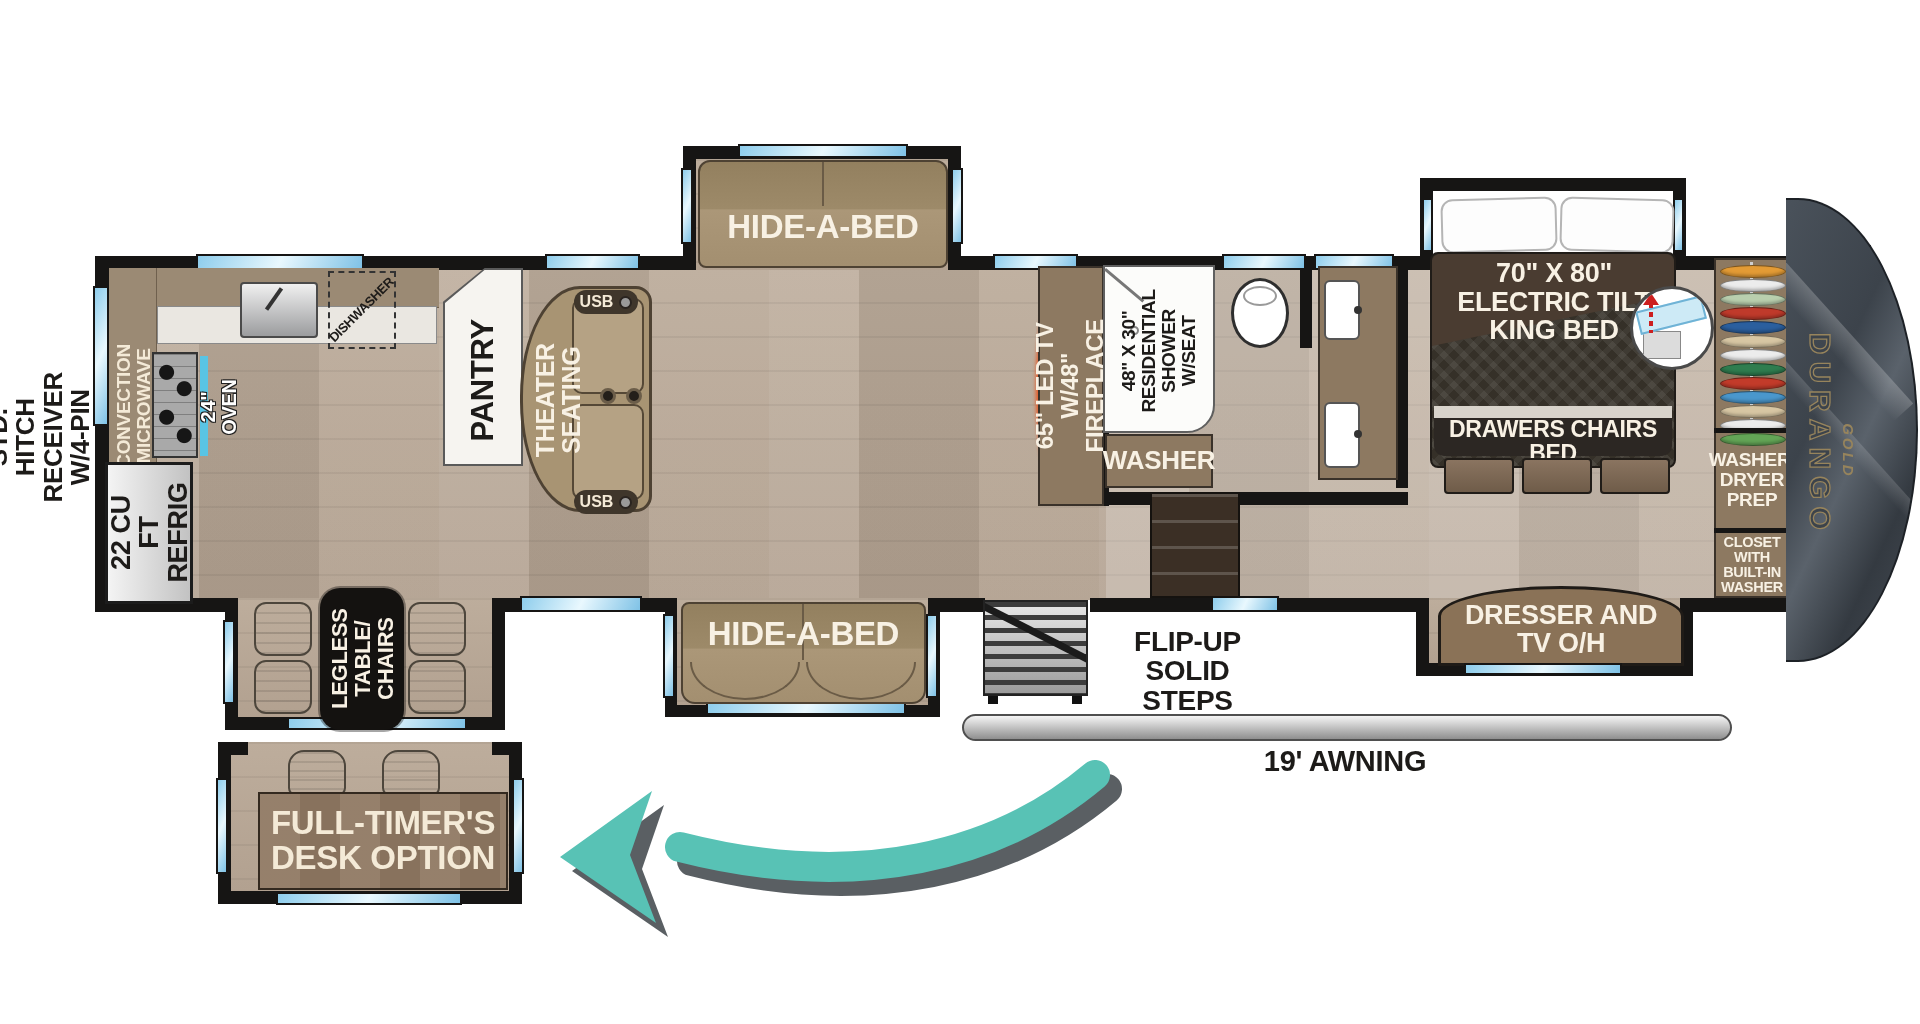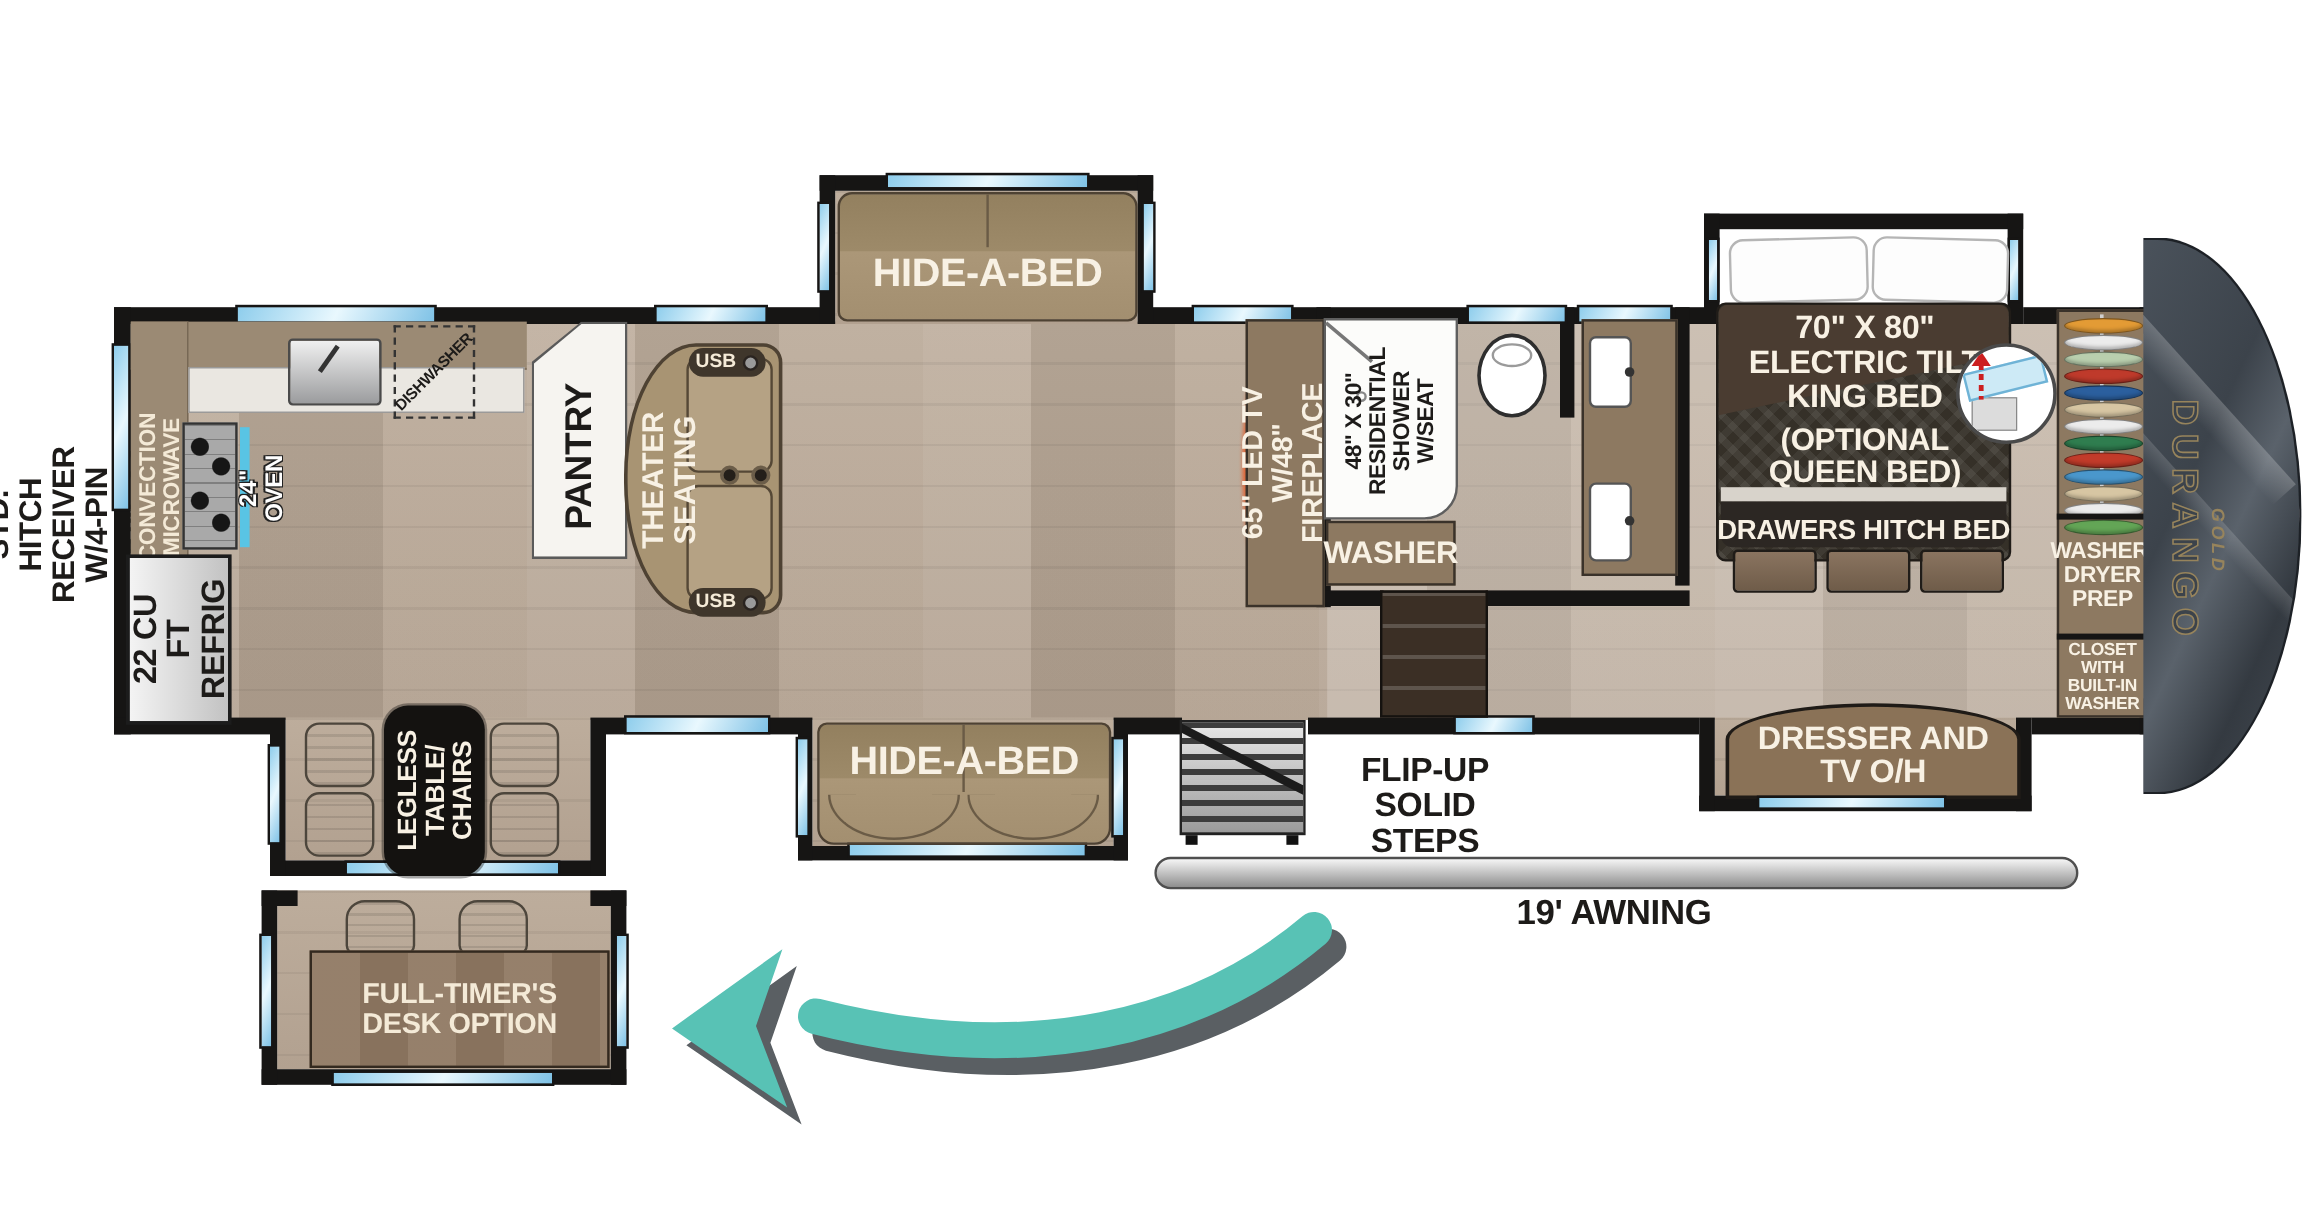--- a/index.html
+++ b/index.html
@@ -176,28 +176,24 @@
   <div class="abs" style="left:1441px;top:198px;width:116px;height:54px;background:#fdfdfd;border:2px solid #b5b5b5;border-radius:12px;transform:rotate(-1.5deg);"></div>
   <div class="abs" style="left:1560px;top:198px;width:114px;height:54px;background:#fdfdfd;border:2px solid #b5b5b5;border-radius:12px;transform:rotate(1.5deg);"></div>
   <div class="abs" style="left:1430px;top:252px;width:246px;height:216px;background:#353028;border:2px solid #201c18;border-radius:8px;
        background-image:repeating-linear-gradient(45deg, rgba(255,255,255,0.07) 0 6px, rgba(0,0,0,0) 6px 14px),repeating-linear-gradient(-45deg, rgba(255,255,255,0.05) 0 6px, rgba(0,0,0,0) 6px 14px);"></div>
   <div class="abs" style="left:1432px;top:254px;width:242px;height:92px;background:#4a3c31;clip-path:polygon(0 0,100% 0,100% 45%,0 100%);border-radius:8px 8px 0 0;"></div>
   <div class="lbl w" style="left:1434px;top:256px;width:240px;height:92px;font-size:27px;">
       <span>70" X 80"
 ELECTRIC TILT
 KING BED</span>
     </div>
-  <div class="lbl w" style="left:1434px;top:352px;width:240px;height:56px;font-size:26px;">
-      <span>(OPTIONAL
-QUEEN BED)</span>
-    </div>
   <div class="abs" style="left:1434px;top:406px;width:238px;height:12px;background:#d8d3cb;"></div>
   <div class="abs" style="left:1434px;top:418px;width:238px;height:38px;background:#2c2723;border-radius:0 0 10px 10px;"></div>
   <div class="lbl w" style="left:1428px;top:428px;width:250px;height:26px;font-size:23px;">
-      <span>DRAWERS HITCH BED</span>
+      <span>DRAWERS CHAIRS BED</span>
     </div>
   <div class="drawer" style="left:1444px;top:458px;width:70px;height:36px;"></div>
   <div class="drawer" style="left:1522px;top:458px;width:70px;height:36px;"></div>
   <div class="drawer" style="left:1600px;top:458px;width:70px;height:36px;"></div>
 
   <div class="abs" style="left:1630px;top:286px;width:84px;height:84px;background:#fff;border:3px solid #4a4a4a;border-radius:50%;overflow:hidden;">
     <div class="abs" style="left:10px;top:42px;width:38px;height:28px;background:#dcdcdc;border:1px solid #888;"></div>
     <div class="abs" style="left:8px;top:22px;width:68px;height:24px;background:#cdeaf6;border:2px solid #6fb3d6;transform:rotate(-14deg);transform-origin:left bottom;"></div>
     <div class="abs" style="left:16px;top:14px;width:4px;height:30px;background:repeating-linear-gradient(180deg,#cc1f1f 0 5px,rgba(0,0,0,0) 5px 9px);"></div>
     <div class="abs" style="left:10px;top:4px;width:0;height:0;border-left:8px solid transparent;border-right:8px solid transparent;border-bottom:12px solid #cc1f1f;"></div>
@@ -302,21 +298,21 @@
   <div class="slide" style="left:218px;top:742px;width:304px;height:162px;border-top:none;"></div>
   <div class="wall" style="left:218px;top:742px;width:30px;height:13px;"></div>
   <div class="wall" style="left:492px;top:742px;width:30px;height:13px;"></div>
   <div class="win" style="left:216px;top:778px;width:12px;height:96px;"></div>
   <div class="win" style="left:512px;top:778px;width:12px;height:96px;"></div>
   <div class="win" style="left:276px;top:892px;width:186px;height:13px;"></div>
   <div class="deskchair" style="left:288px;top:750px;width:58px;height:46px;"></div>
   <div class="deskchair" style="left:382px;top:750px;width:58px;height:46px;"></div>
   <div class="abs" style="left:258px;top:792px;width:250px;height:98px;background:#8f7862;border:2px solid #33291f;
        background-image:repeating-linear-gradient(90deg, rgba(255,255,255,0.06) 0 40px, rgba(0,0,0,0.05) 40px 80px);"></div>
-  <div class="lbl" style="left:258px;top:792px;width:250px;height:98px;font-size:24px;color:#f4ead7;">
+  <div class="lbl" style="left:258px;top:792px;width:250px;height:98px;font-size:33px;color:#f4ead7;">
       <span>FULL-TIMER'S
 DESK OPTION</span>
     </div>
 
   <svg class="abs" style="left:530px;top:735px;" width="600" height="300" viewBox="0 0 600 300">
     <g transform="translate(12,14)">
       <path d="M565 40 C470 120 330 158 150 112" fill="none" stroke-width="30" stroke-linecap="round" stroke="#5a5f63"></path>
       <polygon points="30,122 122,56 100,120 126,188" fill="#5a5f63"></polygon>
     </g>
     <g>

